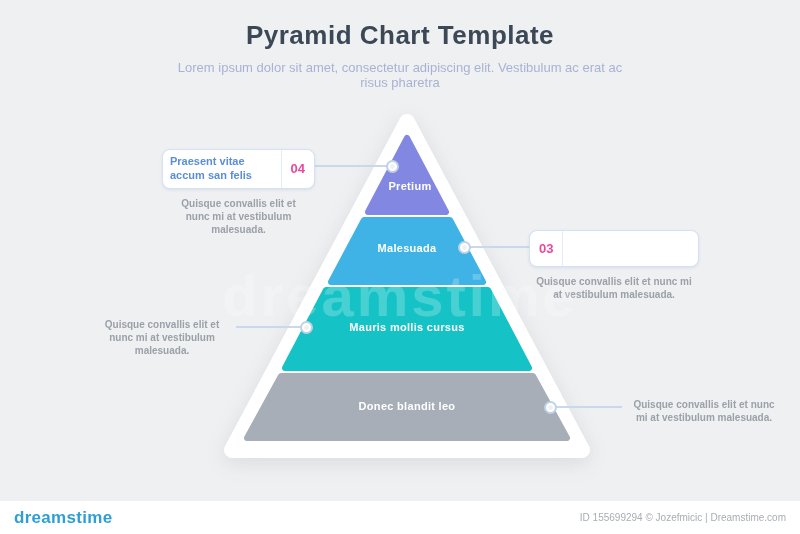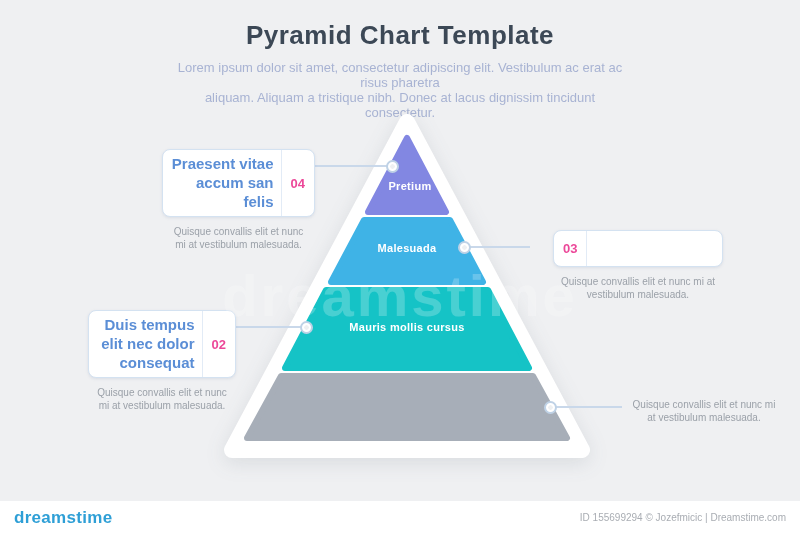--- a/index.html
+++ b/index.html
@@ -30,35 +30,35 @@
     border:2px solid #bfd2e6; border-radius:50%; z-index:4;
     background: radial-gradient(circle, #eef0f2 0 2px, #ffffff 2.5px);
   }
   .step { position:absolute; z-index:5; }
   .step-box {
     background:#ffffff; border:1px solid #d4e2f1; border-radius:8px;
     box-shadow:0 1px 3px rgba(120,140,170,0.18);
     display:flex; align-items:stretch; min-height:37px; box-sizing:border-box;
   }
   .step-title {
-    flex:1; font-size:15px; font-weight:bold; color:#5b8ed6;
-    text-align:right; line-height:1.25; padding:5px 7px;
+    flex:1; font-size:11px; font-weight:bold; color:#5b8ed6;
+    text-align:left; line-height:1.25; padding:5px 7px;
     display:flex; align-items:center; justify-content:center;
   }
   .step-num {
     font-size:13px; font-weight:bold; color:#ec4899; padding:0 9px;
     display:flex; align-items:center;
   }
   .step-left .step-num { border-left:1px solid #e2ebf6; order:2; }
   .step-left .step-title { order:1; }
   .step-right .step-num { border-right:1px solid #e2ebf6; order:1; }
   .step-right .step-title { order:2; }
   .step-desc {
     font-size:10px; color:#9ba1a9; text-align:center; line-height:1.32;
-    margin:8px auto 0; width:92%;
+    margin:8px auto 0; width:92%;font-weight:bold;
   }
   .watermark {
     position:absolute; left:0; top:262px; width:800px; text-align:center;
     font-size:58px; font-weight:bold; letter-spacing:3px;
     color:#ffffff; opacity:0.22; z-index:6; pointer-events:none;
   }
   .footer {
     position:absolute; left:0; bottom:0; width:800px; height:33px;
     background:#ffffff; display:flex; align-items:center;
     justify-content:space-between; box-sizing:border-box; padding:0 14px;
@@ -68,65 +68,61 @@
   .credit { color:#a9adb3; font-size:10px; }
 </style>
 </head>
 <body>
 
 <div class="stage">
 
   <div class="page-title">Pyramid Chart Template</div>
   <div class="page-subtitle">
     <div>Lorem ipsum dolor sit amet, consectetur adipiscing elit. Vestibulum ac erat ac risus pharetra</div>
-    <div>aliquam. Aliquam a tristique nibh. Donec at lacus dignissim tincidunt consectetur.</div>
   </div>
 
   <svg class="pyramid-svg" width="390" height="360" viewBox="0 0 390 360">
     <polygon points="197,16 372,344 22,344" fill="#ffffff" stroke="#ffffff" stroke-width="16" stroke-linejoin="round"></polygon>
     <polygon points="197,32 236,106 158,106" stroke-width="6" stroke-linejoin="round" fill="#8287e2" stroke="#8287e2"></polygon>
     <polygon points="154,114 240,114 273,176 121,176" stroke-width="6" stroke-linejoin="round" fill="#3fb3e6" stroke="#3fb3e6"></polygon>
     <polygon points="116,184 278,184 319,262 75,262" stroke-width="6" stroke-linejoin="round" fill="#15c3c6" stroke="#15c3c6"></polygon>
     <polygon points="71,270 323,270 357,332 37,332" stroke-width="6" stroke-linejoin="round" fill="#a7aeb8" stroke="#a7aeb8"></polygon>
   </svg>
 
   <div class="layer-label" style="left:350px; top:180px; width:120px;">Pretium</div>
   <div class="layer-label" style="left:307px; top:321px; width:200px;">Mauris mollis cursus</div>
   <div class="layer-label" style="left:327px; top:242px; width:160px;">Malesuada</div>
+  <div class="layer-label" style="left:297px; top:400px; width:220px;">Donec blandit leo</div>
 
   <div class="connector" style="left:315px; top:165px; width:77px;"></div>
   <div class="connector" style="left:464px; top:246px; width:66px;"></div>
   <div class="connector" style="left:236px; top:326px; width:70px;"></div>
   <div class="connector" style="left:550px; top:406px; width:72px;"></div>
 
   <div class="ring" style="left:386px; top:160px;"></div>
   <div class="ring" style="left:458px; top:241px;"></div>
   <div class="ring" style="left:300px; top:321px;"></div>
   <div class="ring" style="left:544px; top:401px;"></div>
 
   <div class="step" style="left:162px; top:149px; width:153px;">
     <div class="step-box step-left">
       <div class="step-title">Praesent vitae accum san felis</div>
       <div class="step-num">04</div>
     </div>
     <div class="step-desc">Quisque convallis elit et nunc mi at vestibulum malesuada.</div>
   </div>
 
-  <div class="step" style="left:529px; top:230px; width:170px;margin-left:24px;">
+  <div class="step" style="left:529px; top:230px; width:170px;">
     <div class="step-box step-right">
       <div class="step-num">03</div>
     </div>
     <div class="step-desc">Quisque convallis elit et nunc mi at vestibulum malesuada.</div>
   </div>
 
   <div class="step" style="left:88px; top:310px; width:148px;">
-    <div class="step-box step-left">
-      <div class="step-title">Duis tempus elit nec dolor consequat</div>
-      <div class="step-num">02</div>
-    </div>
     <div class="step-desc">Quisque convallis elit et nunc mi at vestibulum malesuada.</div>
   </div>
 
   <div class="step" style="left:621px; top:390px; width:166px;">
     <div class="step-desc">Quisque convallis elit et nunc mi at vestibulum malesuada.</div>
   </div>
 
   <div class="watermark">dreamstime</div>
 
   <div class="footer">

